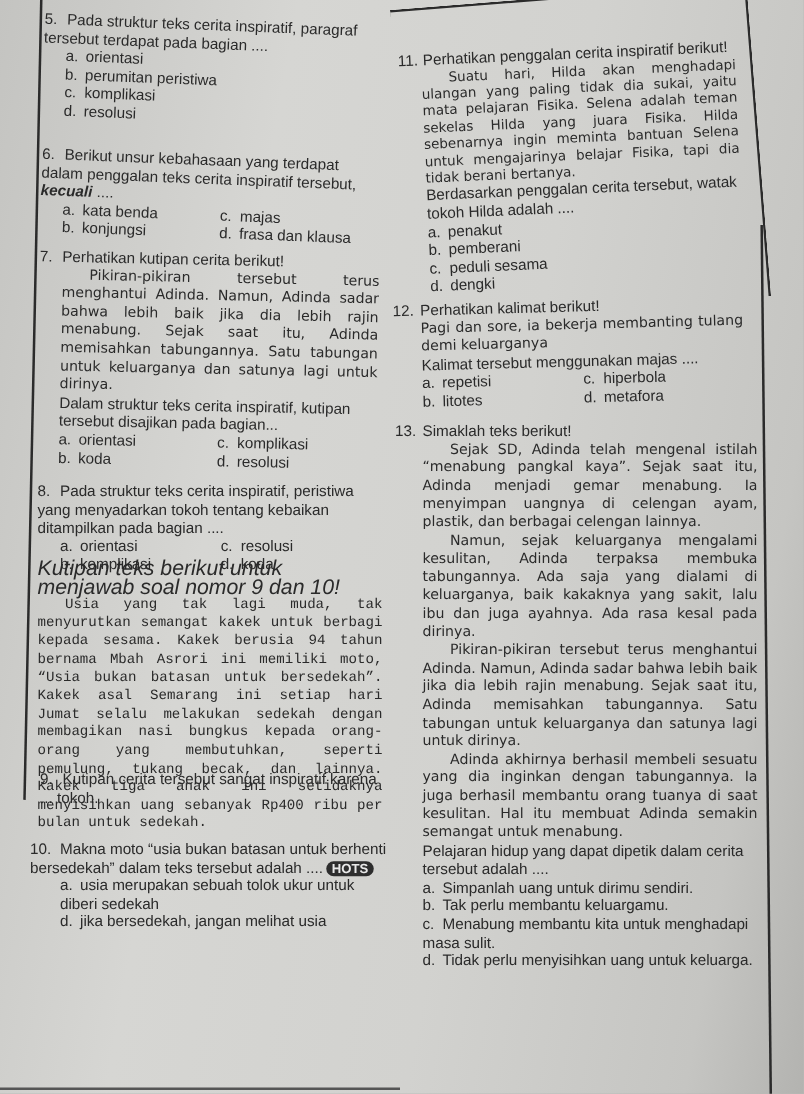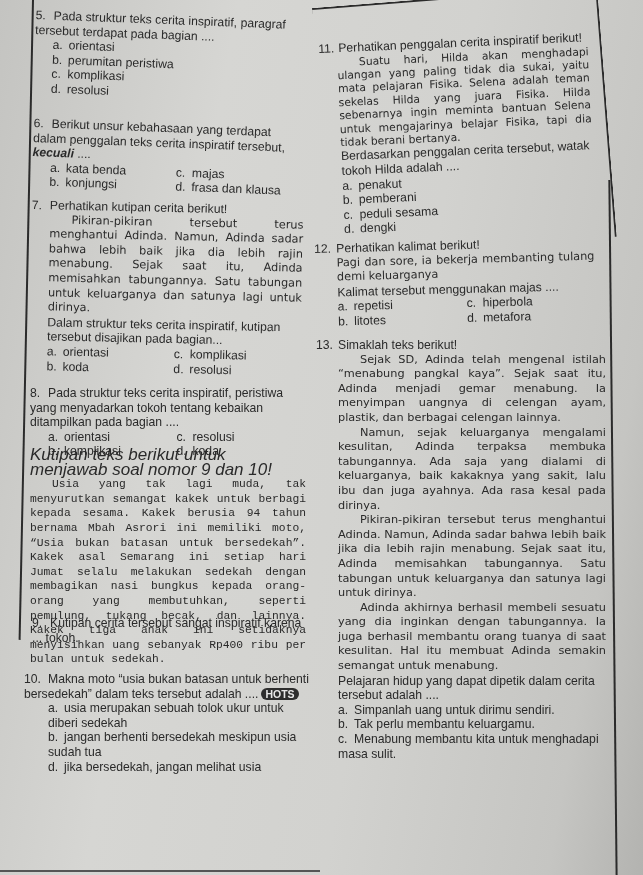--- a/index.html
+++ b/index.html
@@ -120,21 +120,20 @@
     </div>
 
     <div class="seg" style="left:-8px; top:608px; width:276px;">
       <div class="q"><span class="qnum">9.</span><span class="stem">Kutipan cerita tersebut sangat inspiratif karena ... tokoh.</span></div>
     </div>
 
     <div class="seg" style="left:-16px; top:664px; width:285px;">
       <div class="q"><span class="qnum" style="width:24px">10.</span><span class="stem">Makna moto “usia bukan batasan untuk berhenti bersedekah” dalam teks tersebut adalah ....</span><span class="hots">HOTS</span></div>
       <div class="opts single" style="padding-left:24px;">
         <div class="opt" style="white-space:normal"><span class="lbl">a.</span><span>usia merupakan sebuah tolok ukur untuk diberi sedekah</span></div>
-        <div class="opt" style="white-space:normal"><span class="lbl">b.</span><span>jangan berhenti bersedekah meskipun usia sudah tua</span></div>
         <div class="opt"><span class="lbl">d.</span><span>jika bersedekah, jangan melihat usia</span></div>
       </div>
     </div>
   </div>
 
   <div class="col col-right">
 
     <div class="seg rot-r" style="left:0; top:32px; width:270px;">
       <div class="q"><span class="qnum" style="width:20px">11.</span><span class="stem">Perhatikan penggalan cerita inspiratif berikut!</span></div>
       <div class="passage" style="font-size:10.8px; line-height:13.4px;">
@@ -169,16 +168,17 @@
         <p>Sejak SD, Adinda telah mengenal istilah “menabung pangkal kaya”. Sejak saat itu, Adinda menjadi gemar menabung. Ia menyimpan uangnya di celengan ayam, plastik, dan berbagai celengan lainnya.</p>
         <p>Namun, sejak keluarganya mengalami kesulitan, Adinda terpaksa membuka tabungannya. Ada saja yang dialami di keluarganya, baik kakaknya yang sakit, lalu ibu dan juga ayahnya. Ada rasa kesal pada dirinya.</p>
         <p>Pikiran-pikiran tersebut terus menghantui Adinda. Namun, Adinda sadar bahwa lebih baik jika dia lebih rajin menabung. Sejak saat itu, Adinda memisahkan tabungannya. Satu tabungan untuk keluarganya dan satunya lagi untuk dirinya.</p>
         <p>Adinda akhirnya berhasil membeli sesuatu yang dia inginkan dengan tabungannya. Ia juga berhasil membantu orang tuanya di saat kesulitan. Hal itu membuat Adinda semakin semangat untuk menabung.</p>
       </div>
       <div style="padding-left:22px">Pelajaran hidup yang dapat dipetik dalam cerita tersebut adalah ....</div>
       <div class="opts single" style="padding-left:22px">
         <div class="opt"><span class="lbl">a.</span><span>Simpanlah uang untuk dirimu sendiri.</span></div>
         <div class="opt"><span class="lbl">b.</span><span>Tak perlu membantu keluargamu.</span></div>
         <div class="opt" style="white-space:normal"><span class="lbl">c.</span><span>Menabung membantu kita untuk menghadapi masa sulit.</span></div>
+        <div class="opt" style="white-space:normal"><span class="lbl">d.</span><span>Tidak perlu menyisihkan uang untuk keluarga.</span></div>
       </div>
     </div>
   </div>
 </div>
 
 </body></html>

